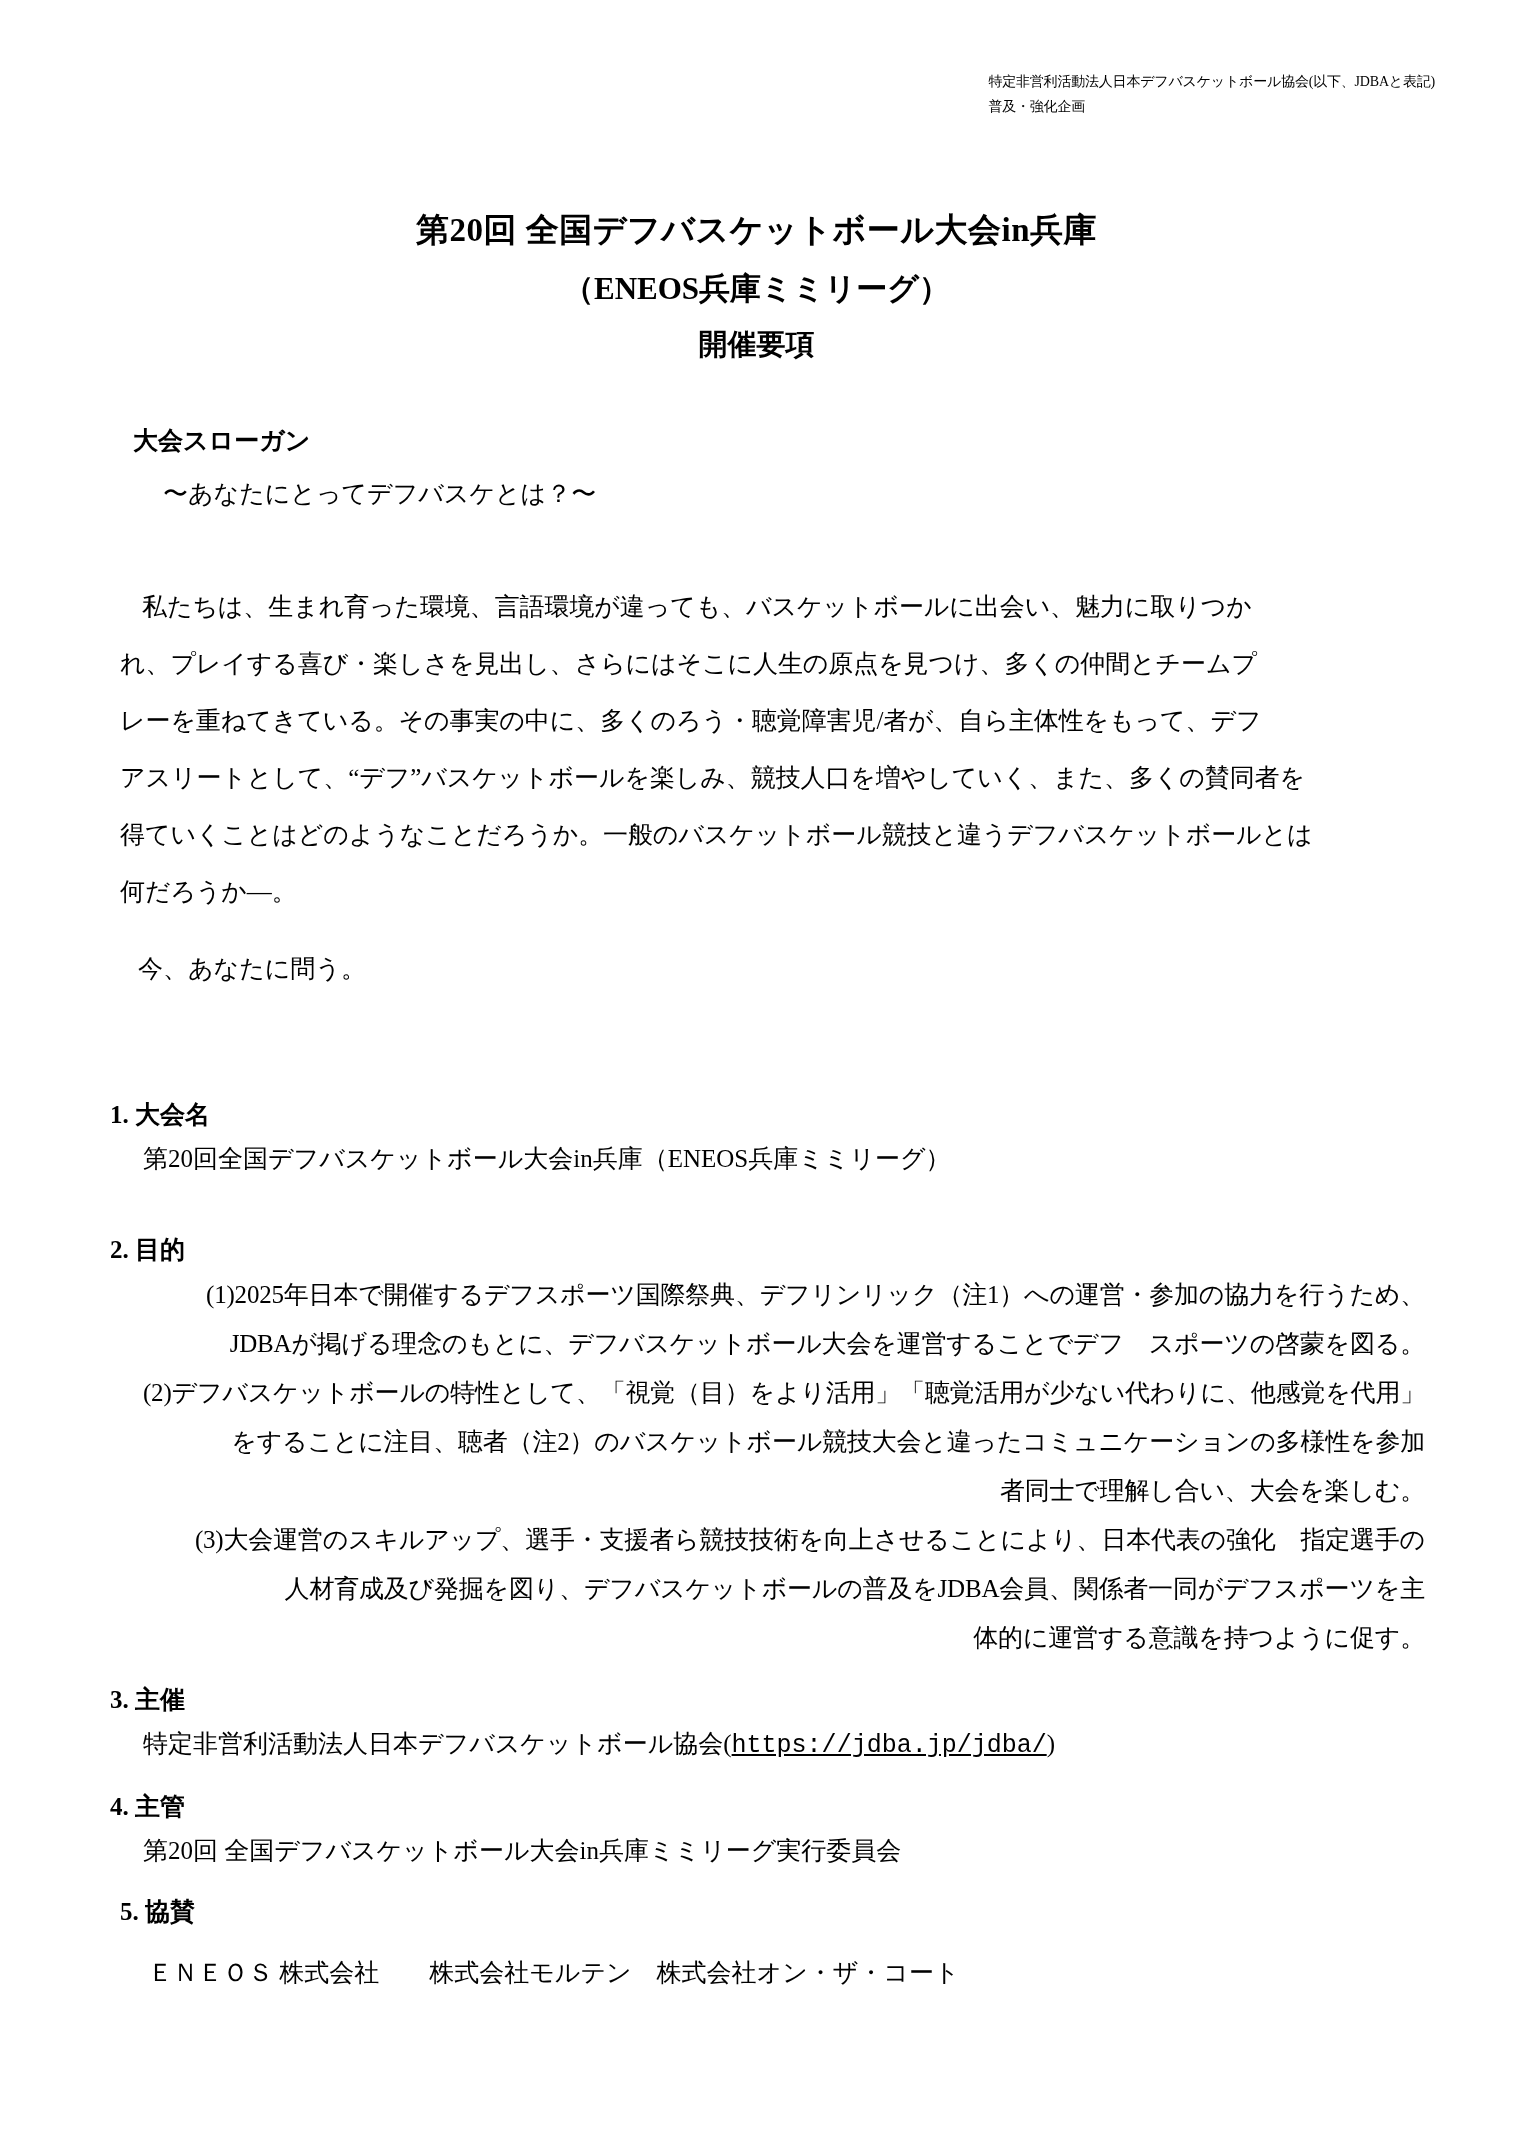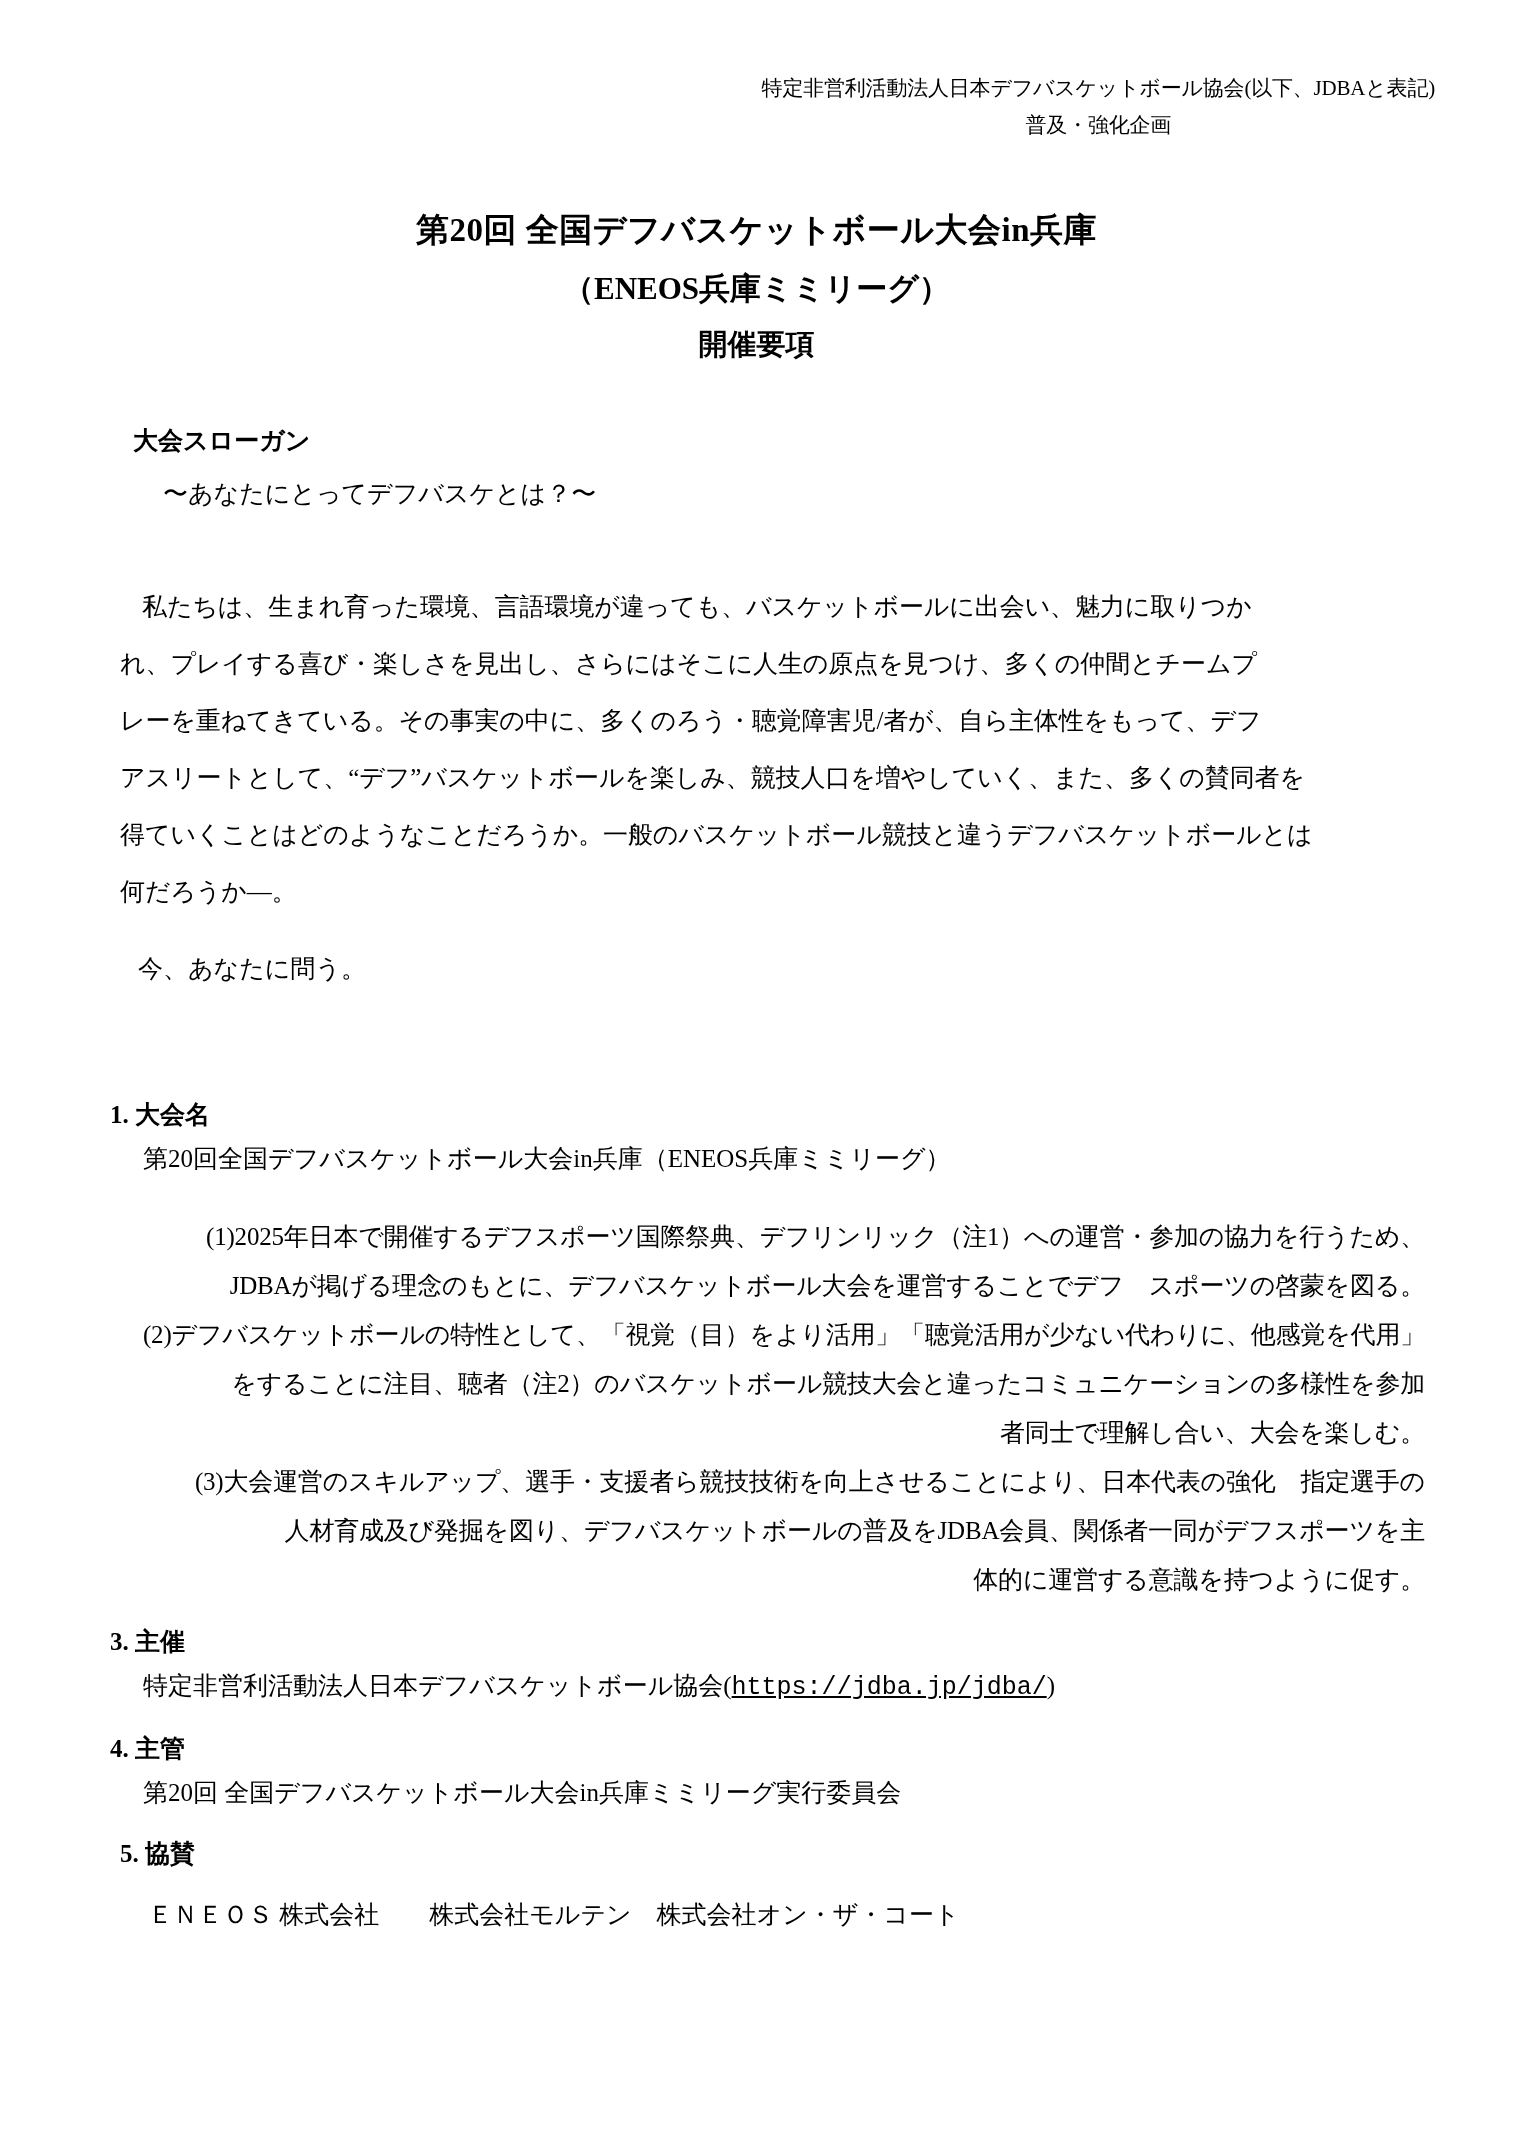--- a/index.html
+++ b/index.html
@@ -21,22 +21,22 @@
     height: 2138px;
     padding: 0;
     box-sizing: border-box;
   }
 
   
   .doc-header {
     position: absolute;
     top: 70px;
     right: 78px;
-    text-align: center;
-    font-size: 21px;
+    text-align: left;
+    font-size: 14px;
     line-height: 1.75;
     letter-spacing: -0.2px;
   }
   .doc-header .hline { display: block; white-space: nowrap; }
 
   
   .title-block {
     position: absolute;
     top: 182px;
     left: 0;
@@ -184,20 +184,21 @@
     <div class="question-line">今、あなたに問う。</div>
   </div>
 
   <div class="sections">
 
     <div class="sec-head first">1. 大会名</div>
     <div class="sec-body">第20回全国デフバスケットボール大会in兵庫（ENEOS兵庫ミミリーグ）</div>
 
     <div class="sec-gap"></div>
 
+    <div class="sec-head">2. 目的</div>
     <div class="item-line">(1)2025年日本で開催するデフスポーツ国際祭典、デフリンリック（注1）への運営・参加の協力を行うため、</div>
     <div class="item-line cont">JDBAが掲げる理念のもとに、デフバスケットボール大会を運営することでデフ　スポーツの啓蒙を図る。</div>
     <div class="item-line">(2)デフバスケットボールの特性として、「視覚（目）をより活用」「聴覚活用が少ない代わりに、他感覚を代用」</div>
     <div class="item-line cont">をすることに注目、聴者（注2）のバスケットボール競技大会と違ったコミュニケーションの多様性を参加</div>
     <div class="item-line cont">者同士で理解し合い、大会を楽しむ。</div>
     <div class="item-line">(3)大会運営のスキルアップ、選手・支援者ら競技技術を向上させることにより、日本代表の強化　指定選手の</div>
     <div class="item-line cont">人材育成及び発掘を図り、デフバスケットボールの普及をJDBA会員、関係者一同がデフスポーツを主</div>
     <div class="item-line cont">体的に運営する意識を持つように促す。</div>
 
     <div class="sec-head">3. 主催</div>

